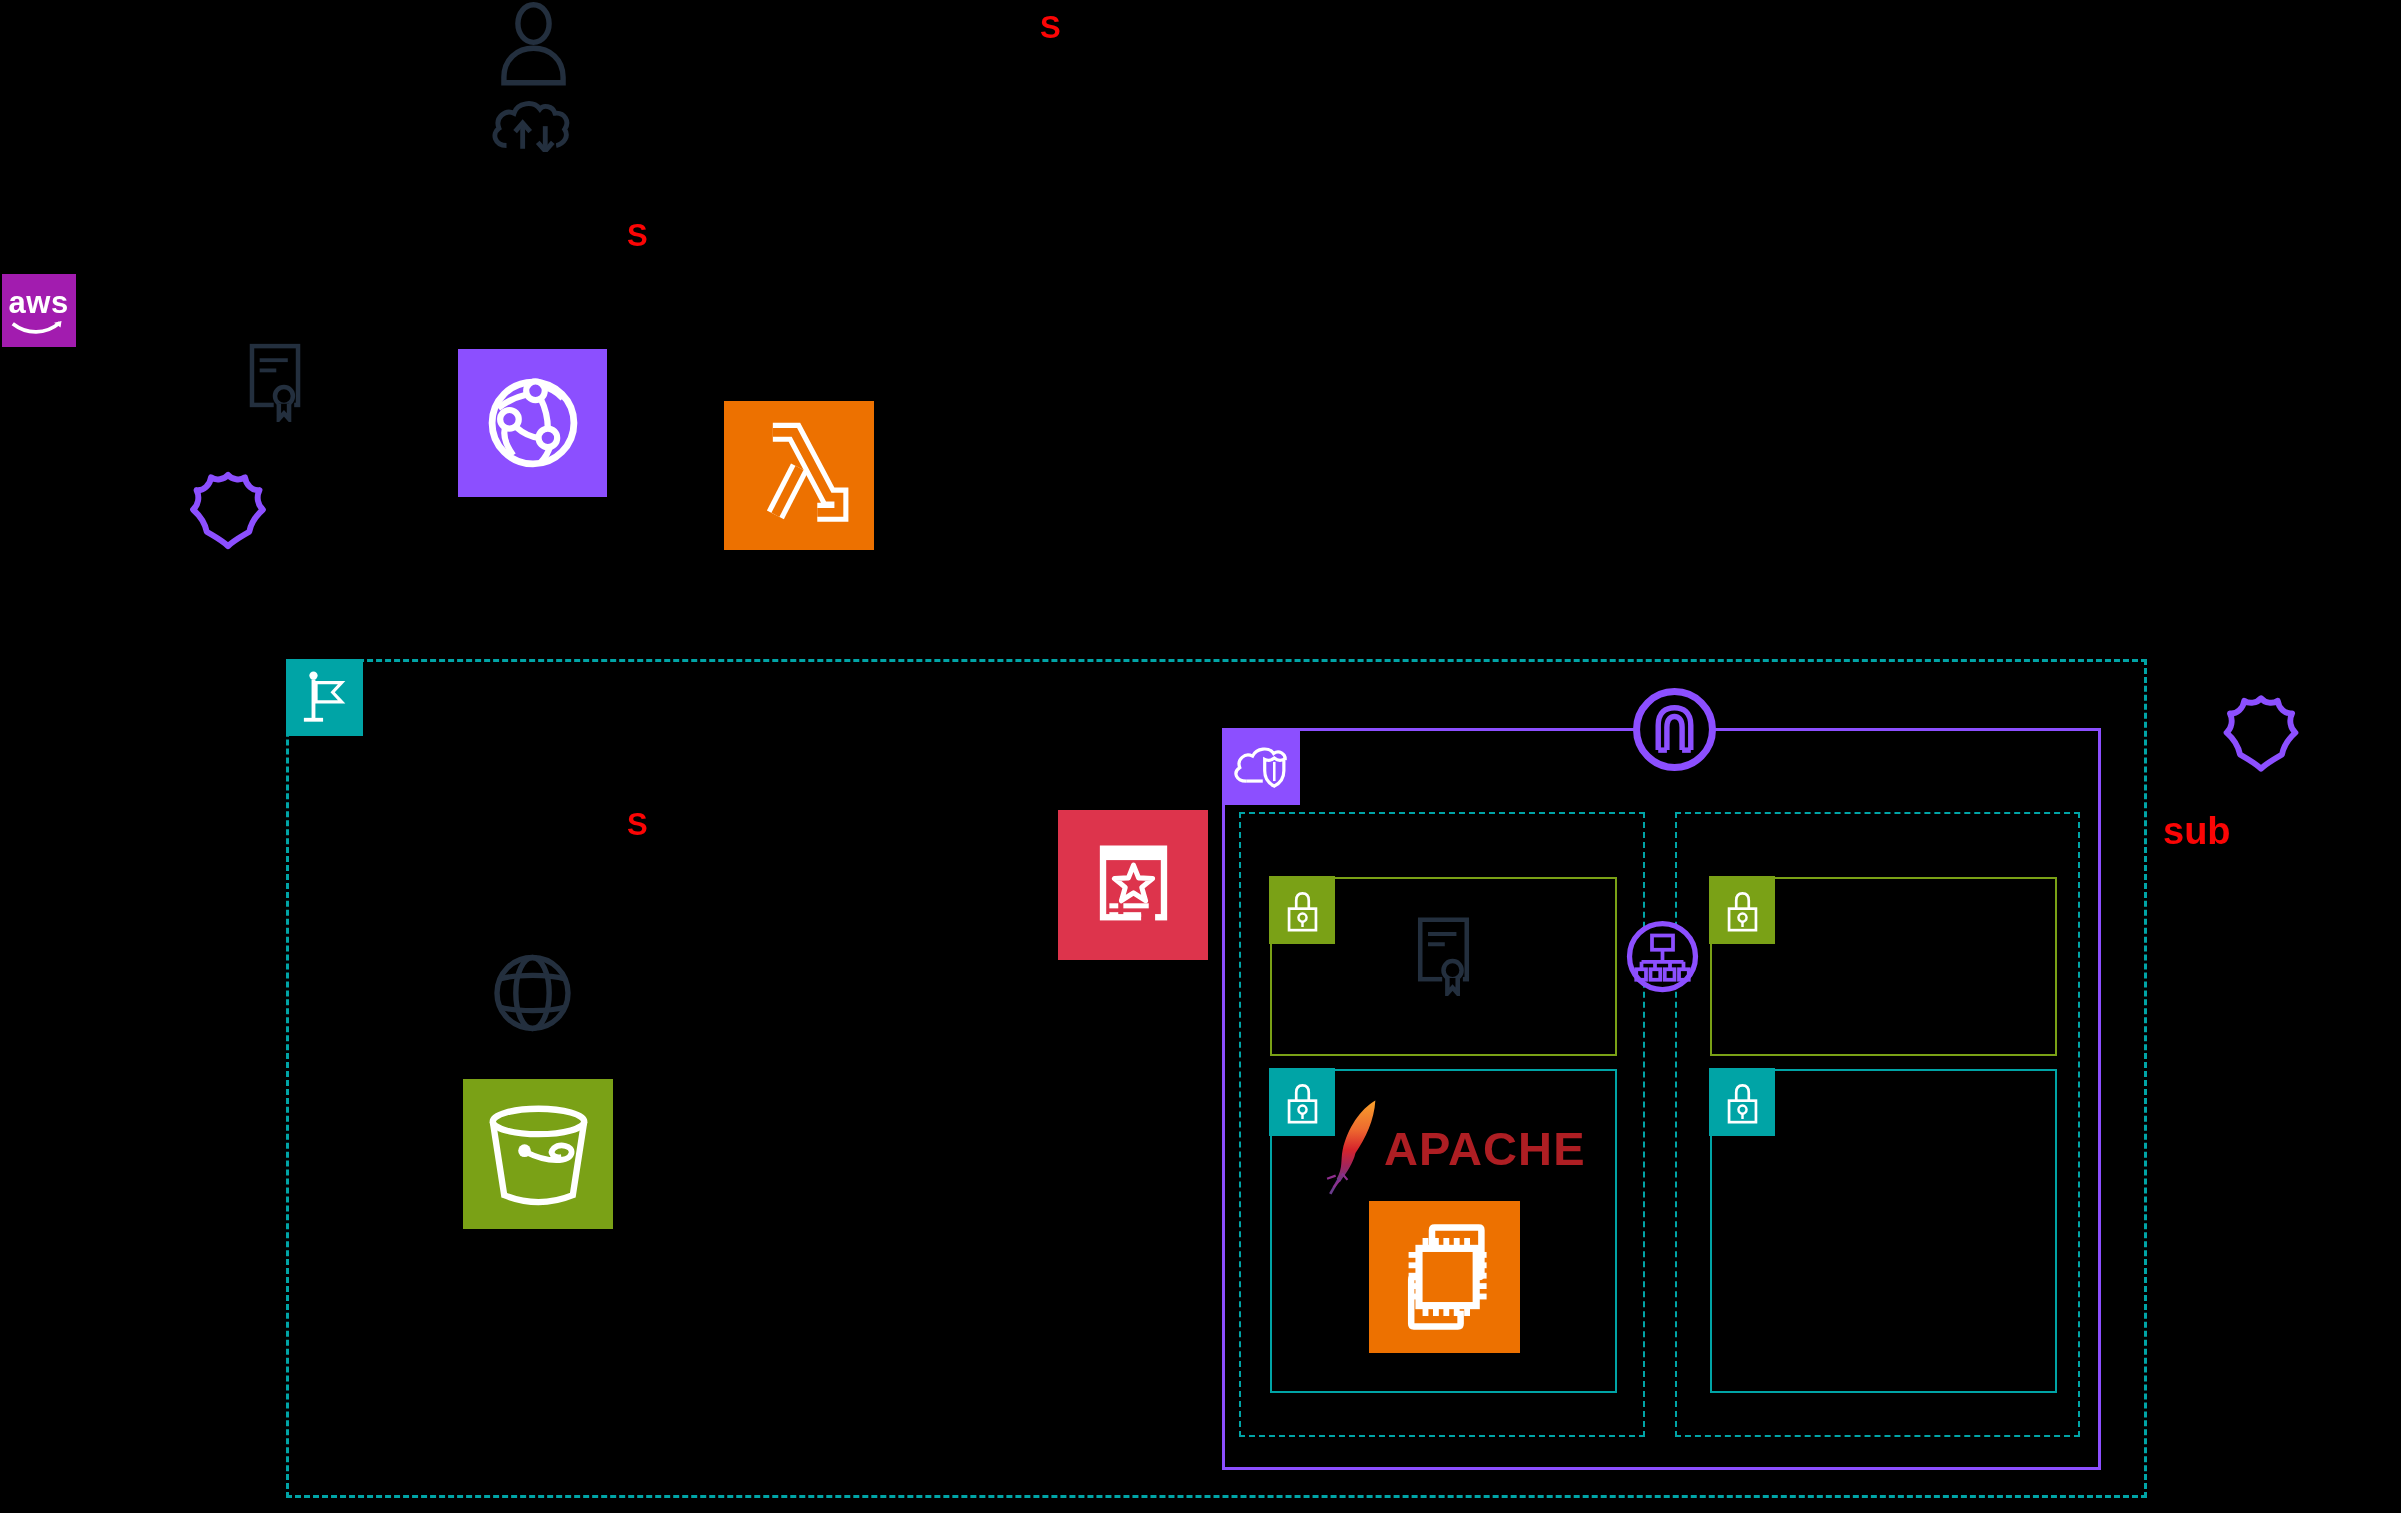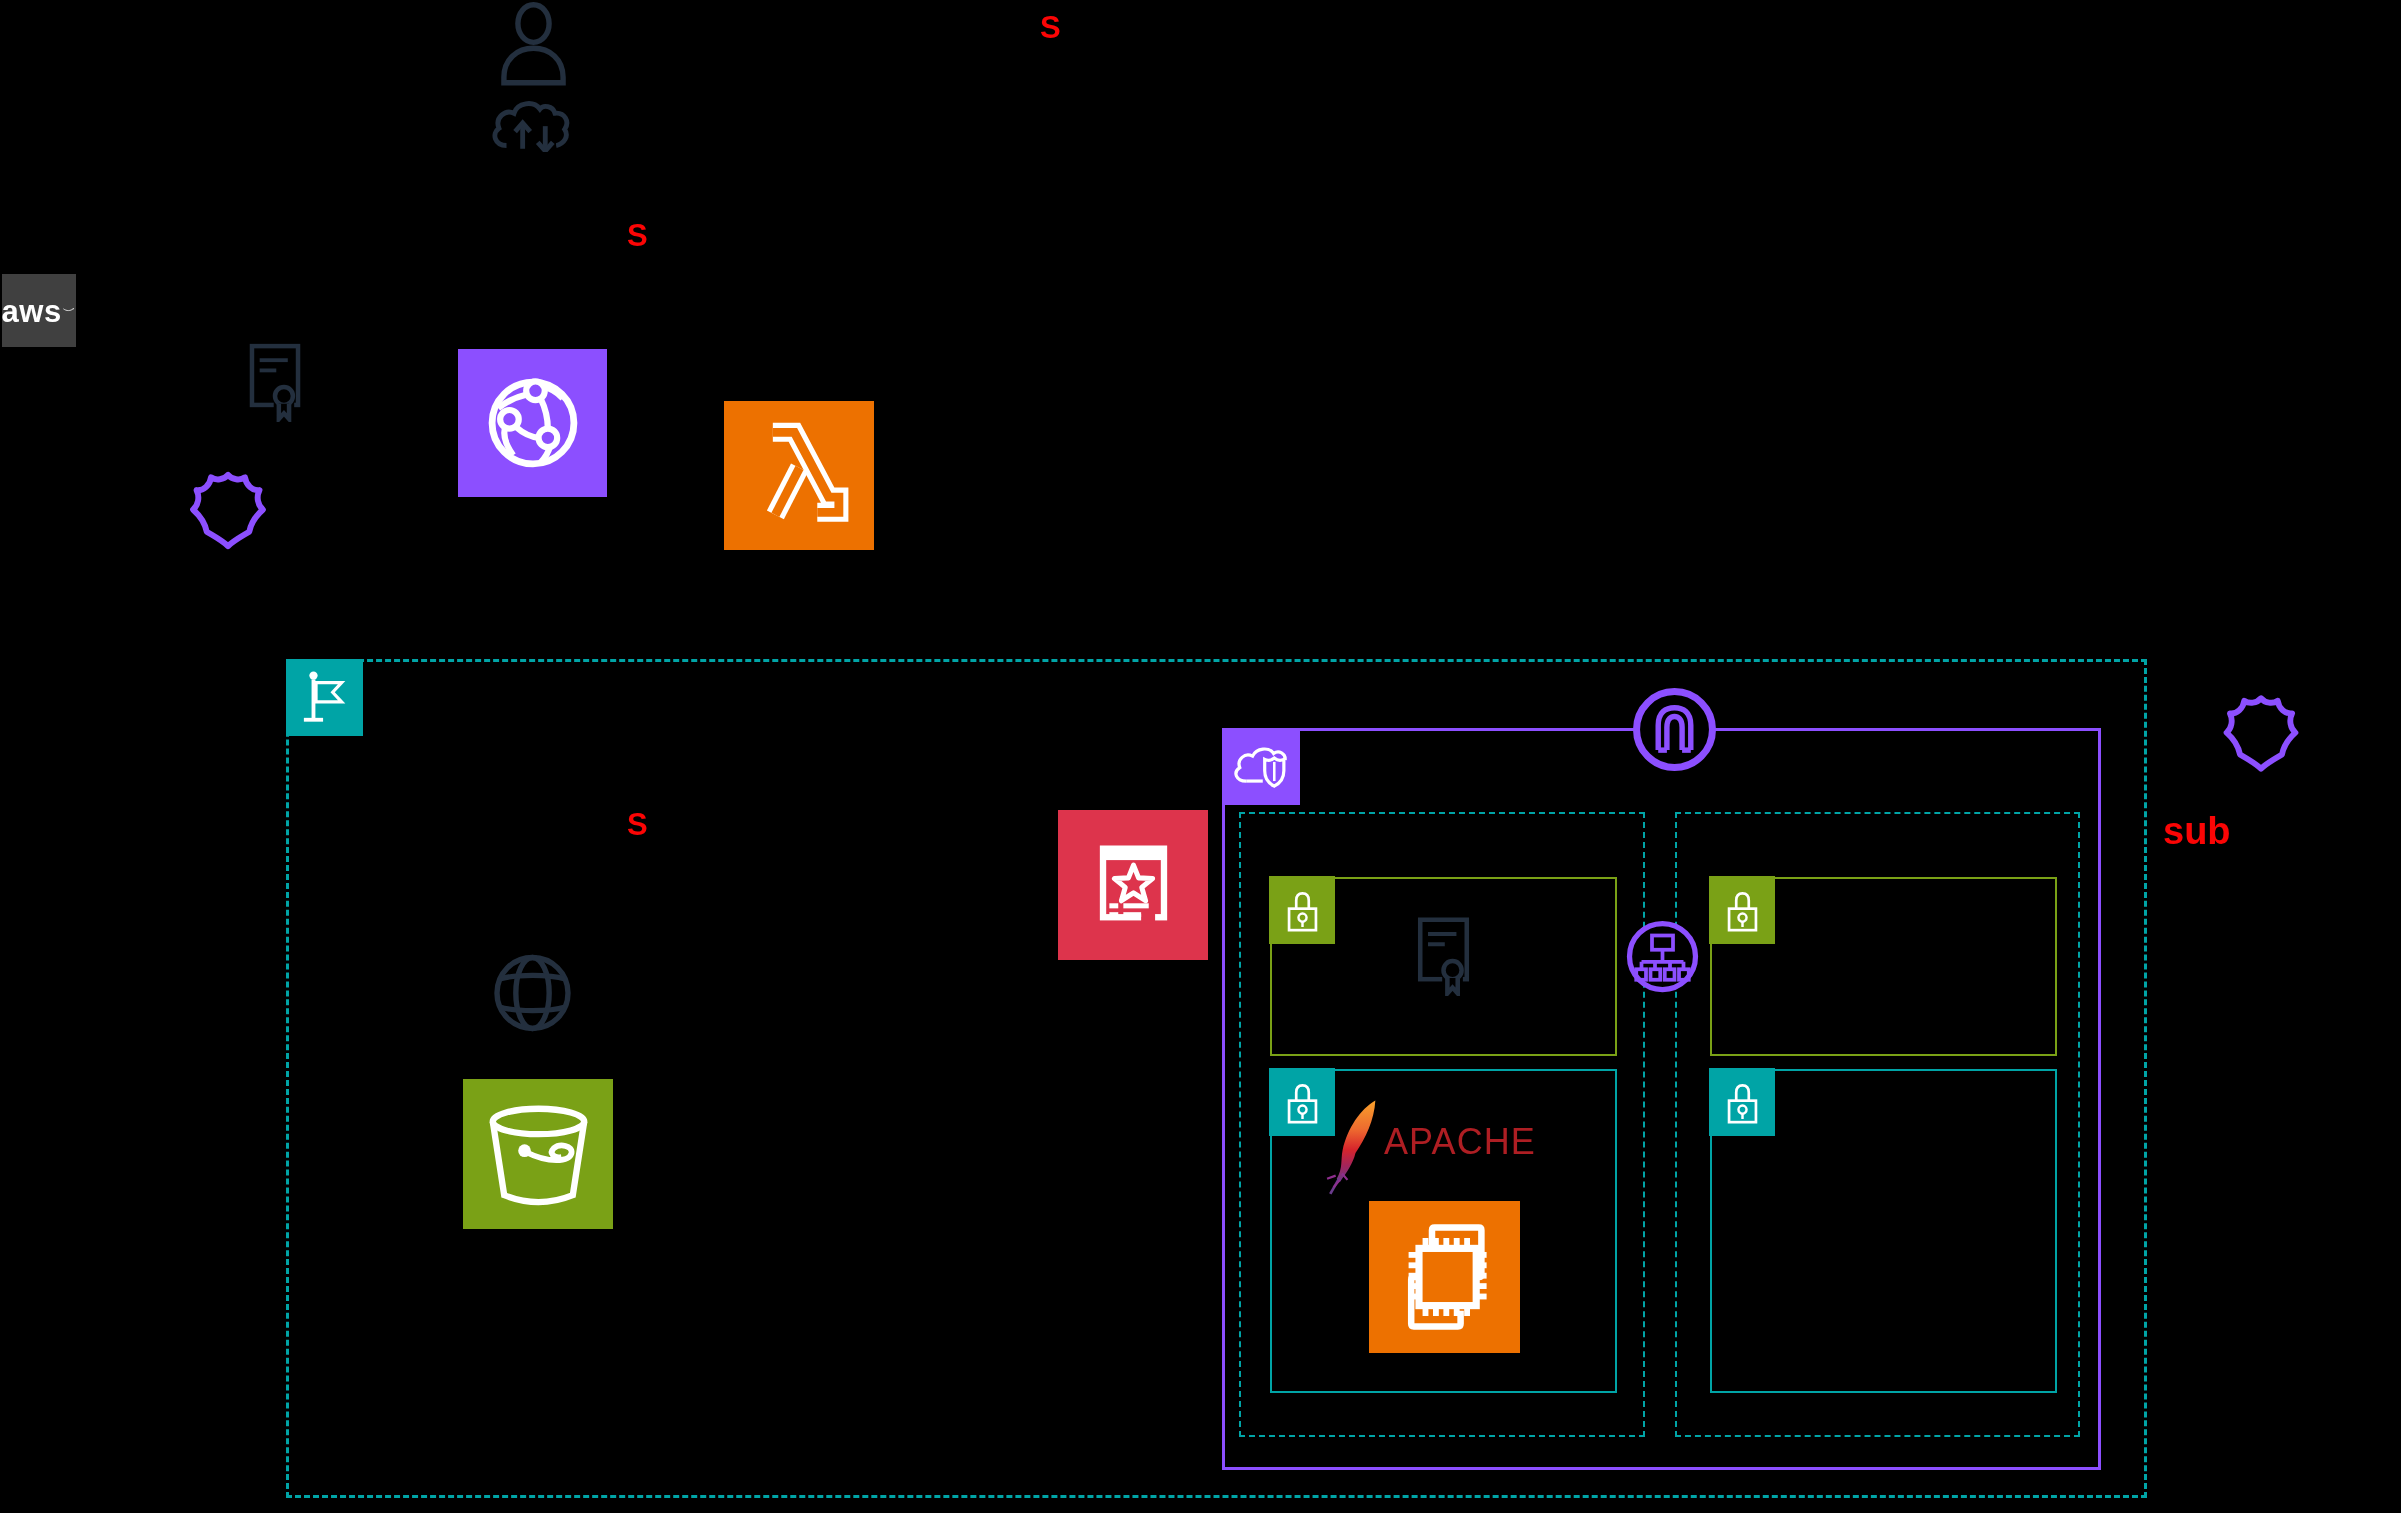--- a/index.html
+++ b/index.html
@@ -19,25 +19,25 @@
   .subnet.public{border:2.7px solid #7AA116;}
   .subnet.private{border:2.7px solid #00A4A6;}
   .pub1{left:1270px;top:877px;width:347px;height:179px;}
   .pub2{left:1710px;top:877px;width:347px;height:179px;}
   .priv1{left:1270px;top:1069px;width:347px;height:324px;}
   .priv2{left:1710px;top:1069px;width:347px;height:324px;}
   .badge{position:absolute;left:-2.7px;top:-2.7px;width:66px;height:68px;
          display:flex;align-items:center;justify-content:center;}
   .badge.green{background:#7AA116;}
   .badge.teal{background:#00A4A6;}
-  .aws-logo{position:absolute;left:1.6px;top:274px;width:74px;height:73px;background:#404040;
-            display:flex;flex-direction:row;align-items:center;justify-content:center;}
+  .aws-logo{position:absolute;left:1.6px;top:274px;width:74px;height:73px;background:#a21caf;
+            display:flex;flex-direction:column;align-items:center;justify-content:center;}
   .aws-logo .txt{color:#fff;font-size:31px;font-weight:bold;letter-spacing:0.5px;margin-top:3.2px;}
-  .apache-text{position:absolute;left:1384px;top:1121px;font-size:36px;color:#AE1E23;
-               letter-spacing:1.1px;font-weight:400;}
+  .apache-text{position:absolute;left:1384px;top:1121px;font-size:47px;color:#AE1E23;
+               letter-spacing:1.1px;font-weight:700;}
   .sub-label{position:absolute;left:2163px;top:812px;color:#FB0505;font-weight:bold;font-size:38px;line-height:1;}
   svg{display:block;}
 </style>
 </head>
 <body>
 
 <div class="stage">
 
 <svg width="0" height="0" style="position:absolute">
   <defs>

